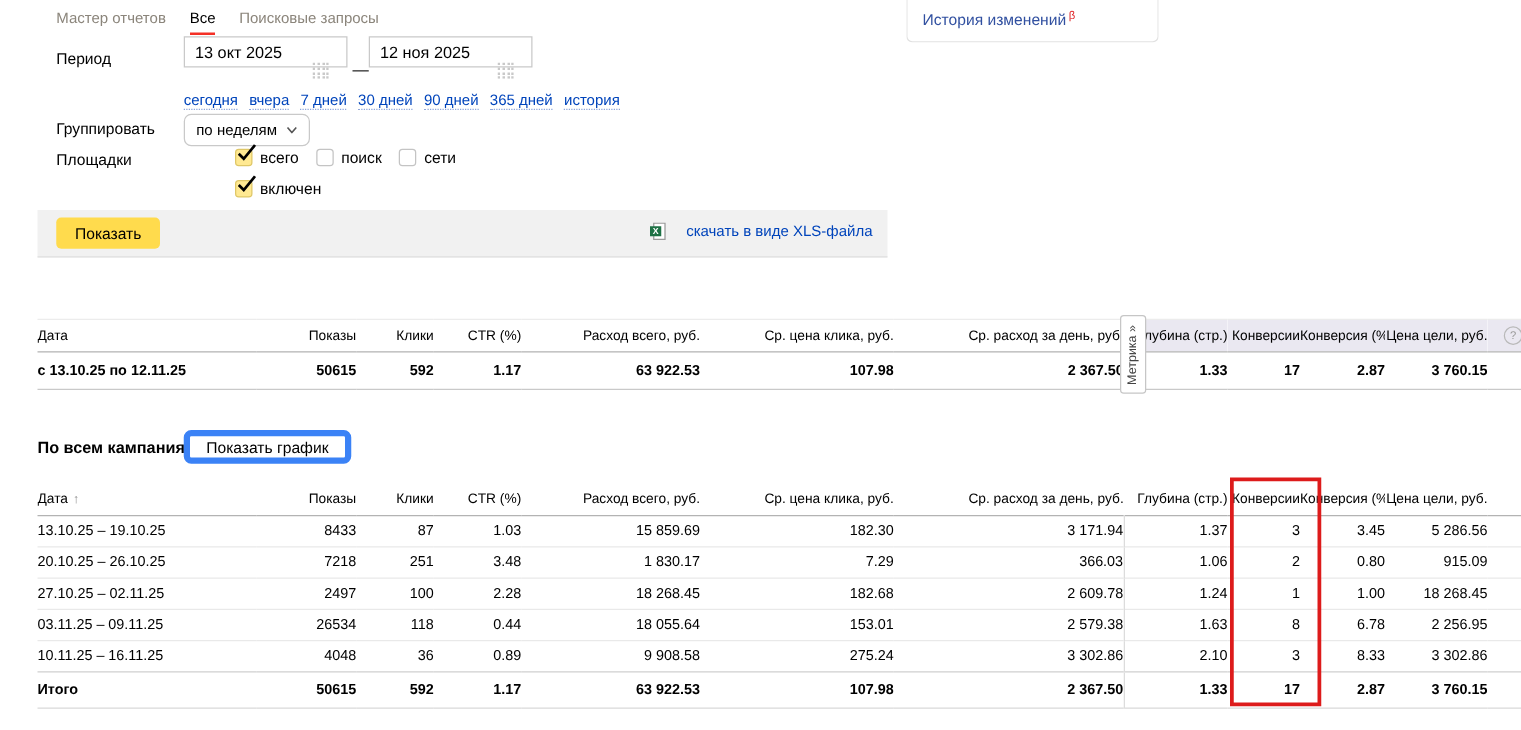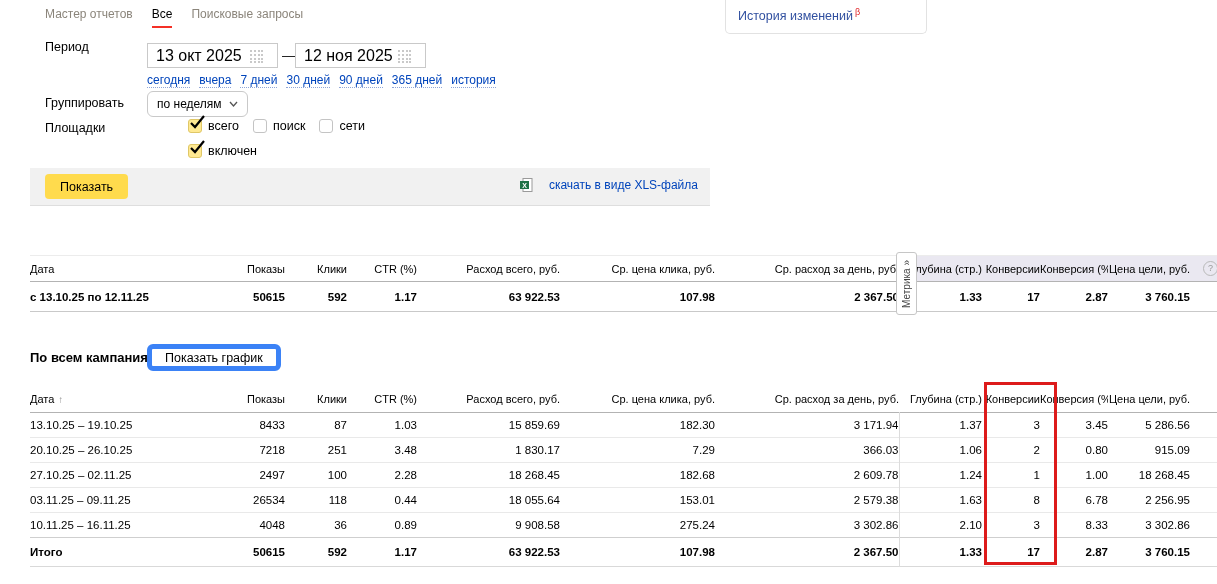--- a/index.html
+++ b/index.html
@@ -12,22 +12,22 @@
   .tab.active{color:#000;border-bottom:2px solid #f43026;}
 
   
   .history{position:absolute;left:725px;top:-2px;width:200px;height:35px;background:#fff;
            border:1px solid #e2e2e2;border-top:none;border-radius:0 0 5px 5px;}
   .history-link{position:absolute;left:12px;top:9px;font-size:12.5px;color:#3150a0;cursor:pointer;}
   .beta{color:#e0262a;font-size:9px;vertical-align:super;margin-left:2px;}
 
   
   .flabel{position:absolute;left:45px;font-size:12.5px;color:#000;}
-  .dinput{position:absolute;top:43px;width:131px;height:25px;border:1px solid #c9c9c9;background:#fff;
-          font-family:"Liberation Sans",sans-serif;font-size:16px;color:#000;
+  .dinput{position:absolute;top:29px;width:131px;height:25px;border:1px solid #c9c9c9;background:#fff;
+          font-family:"Liberation Sans",sans-serif;font-size:13px;color:#000;
           padding:0 26px 0 8px;box-sizing:border-box;}
   .cal-icon{position:absolute;top:50px;pointer-events:none;}
   .dash{position:absolute;left:282px;top:48px;font-size:13px;}
   .qlinks{position:absolute;left:147px;top:73px;display:flex;gap:9px;font-size:12px;}
   .qlink{color:#0044bb;border-bottom:1px dotted #8fa6d9;line-height:14px;cursor:pointer;}
   .gselect{position:absolute;left:147px;top:91px;height:24px;border:1px solid #c9c9c9;border-radius:6px;
            background:#fff;display:flex;align-items:center;gap:7px;padding:0 9px;font-size:12px;cursor:pointer;}
   .optrow{position:absolute;display:flex;align-items:center;gap:6px;font-size:12.5px;margin-left:43px;}
   .cb{position:relative;width:14px;height:14px;border-radius:3px;box-sizing:border-box;display:inline-block;}
   .cb.on{background:#ffe992;border:1px solid #dfc767;}

